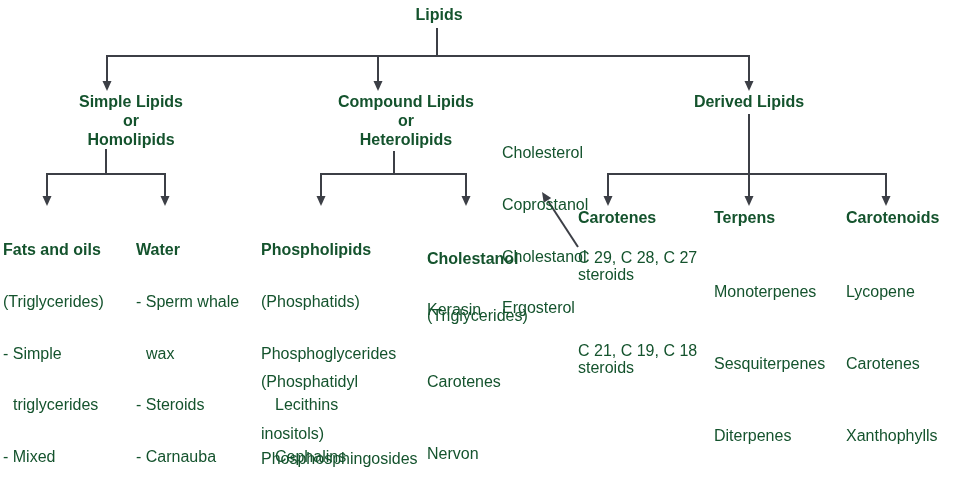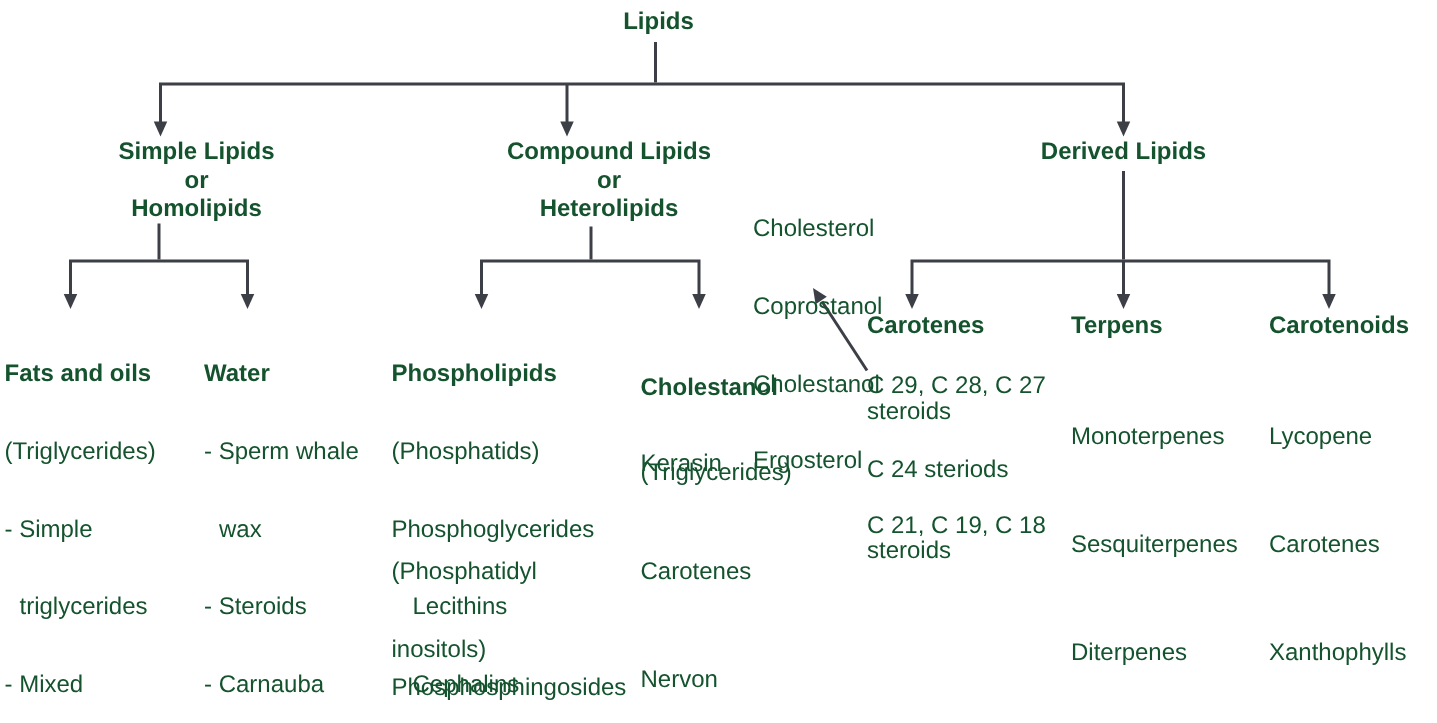--- a/index.html
+++ b/index.html
@@ -117,21 +117,20 @@
   </div>
   <div class="node col" style="left:427px;top:267px;">
     <div class="item">Kerasin</div>
     <div class="item">Carotenes</div>
     <div class="item">Nervon</div>
     
   </div>
 
   <div class="node b" style="left:578px;top:209px;">Carotenes</div>
   <div class="node wrap" style="left:578px;top:249px;">C 29, C 28, C 27 steroids</div>
-  <div class="node wrap" style="left:578px;top:305px;">C 24 steriods</div>
   <div class="node wrap" style="left:578px;top:342px;">C 21, C 19, C 18 steroids</div>
 
   <div class="node b" style="left:714px;top:209px;">Terpens</div>
   <div class="node col" style="left:714px;top:249px;">
     <div class="item">Monoterpenes</div>
     <div class="item">Sesquiterpenes</div>
     <div class="item">Diterpenes</div>
     
     
     

